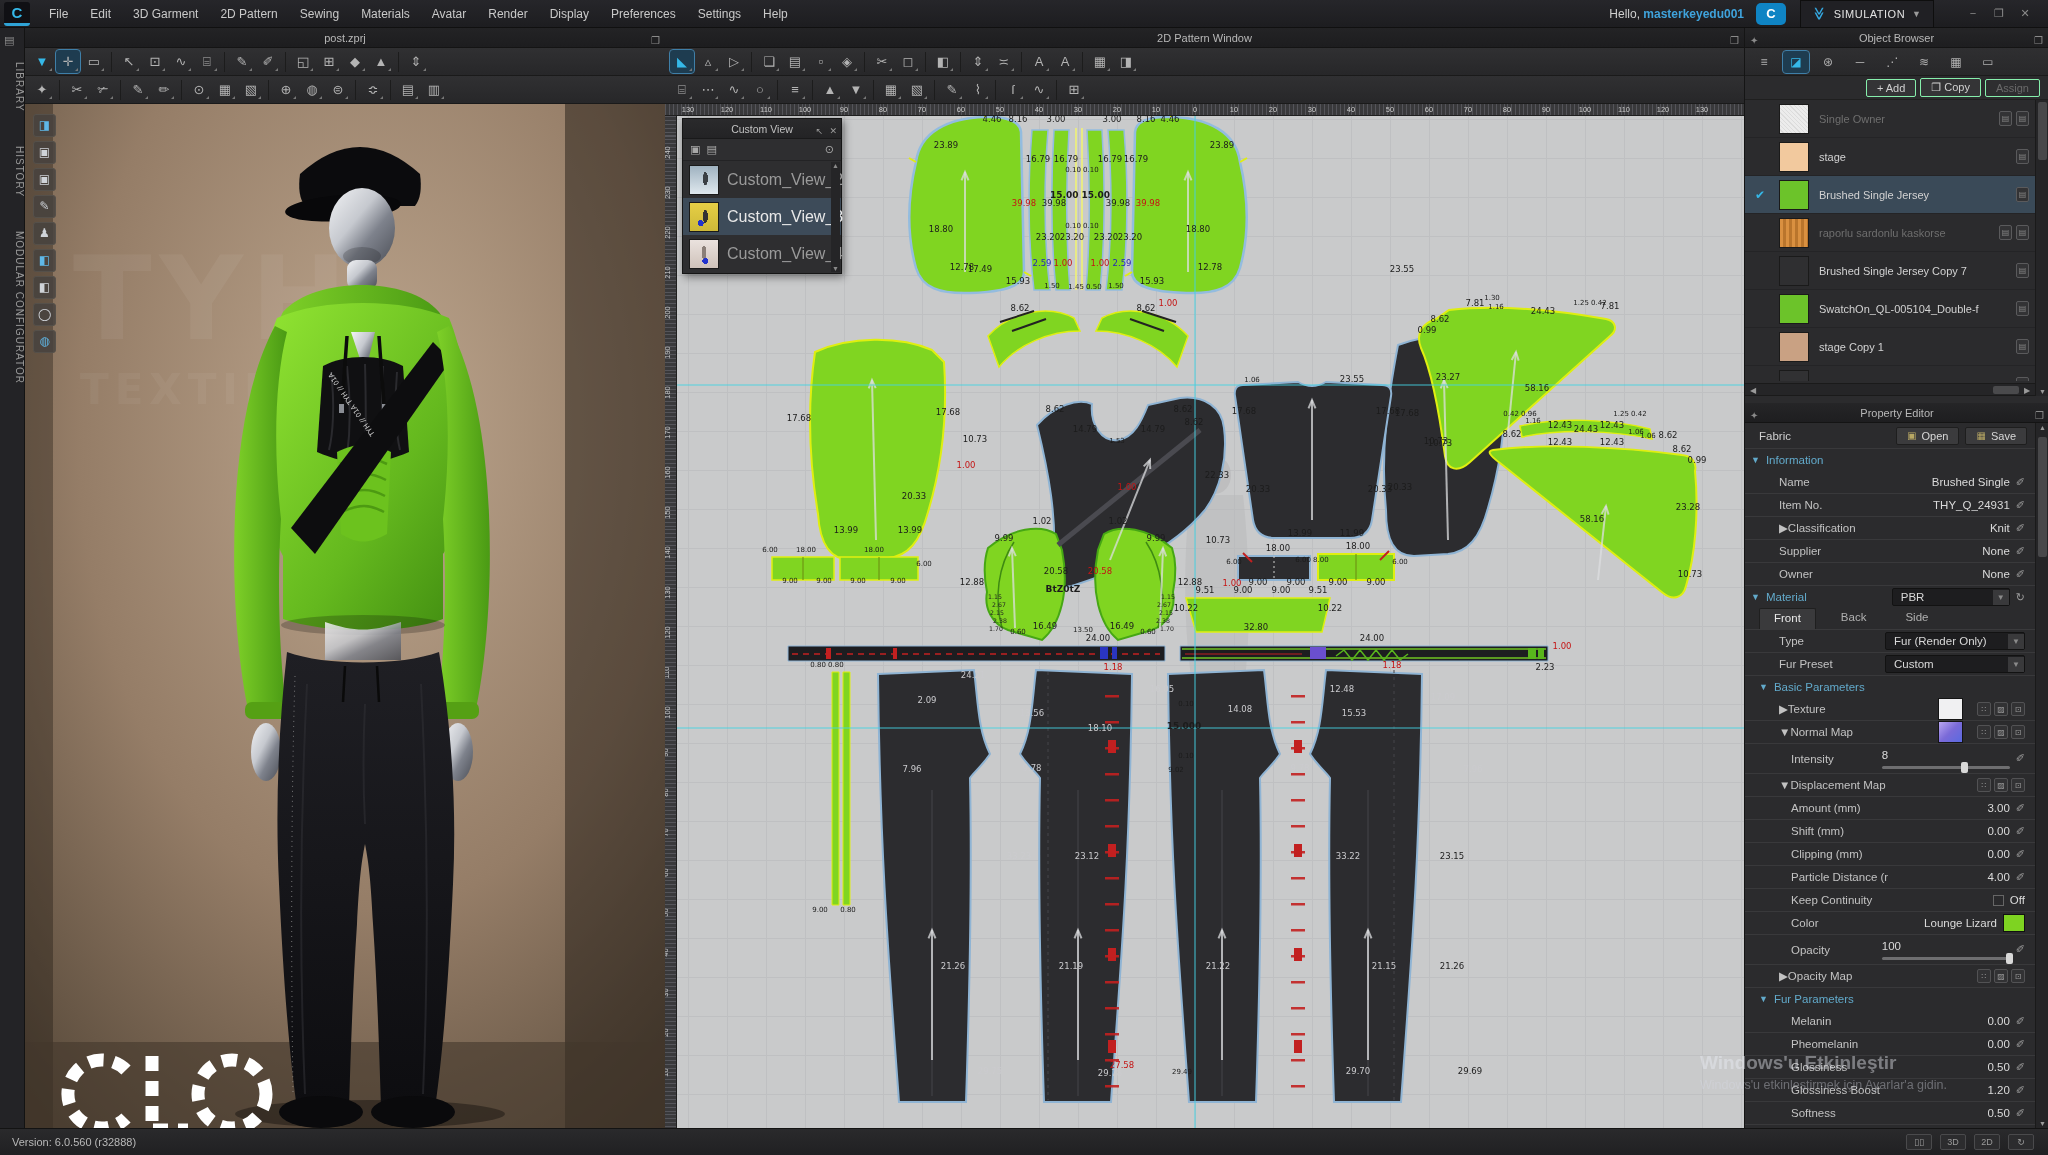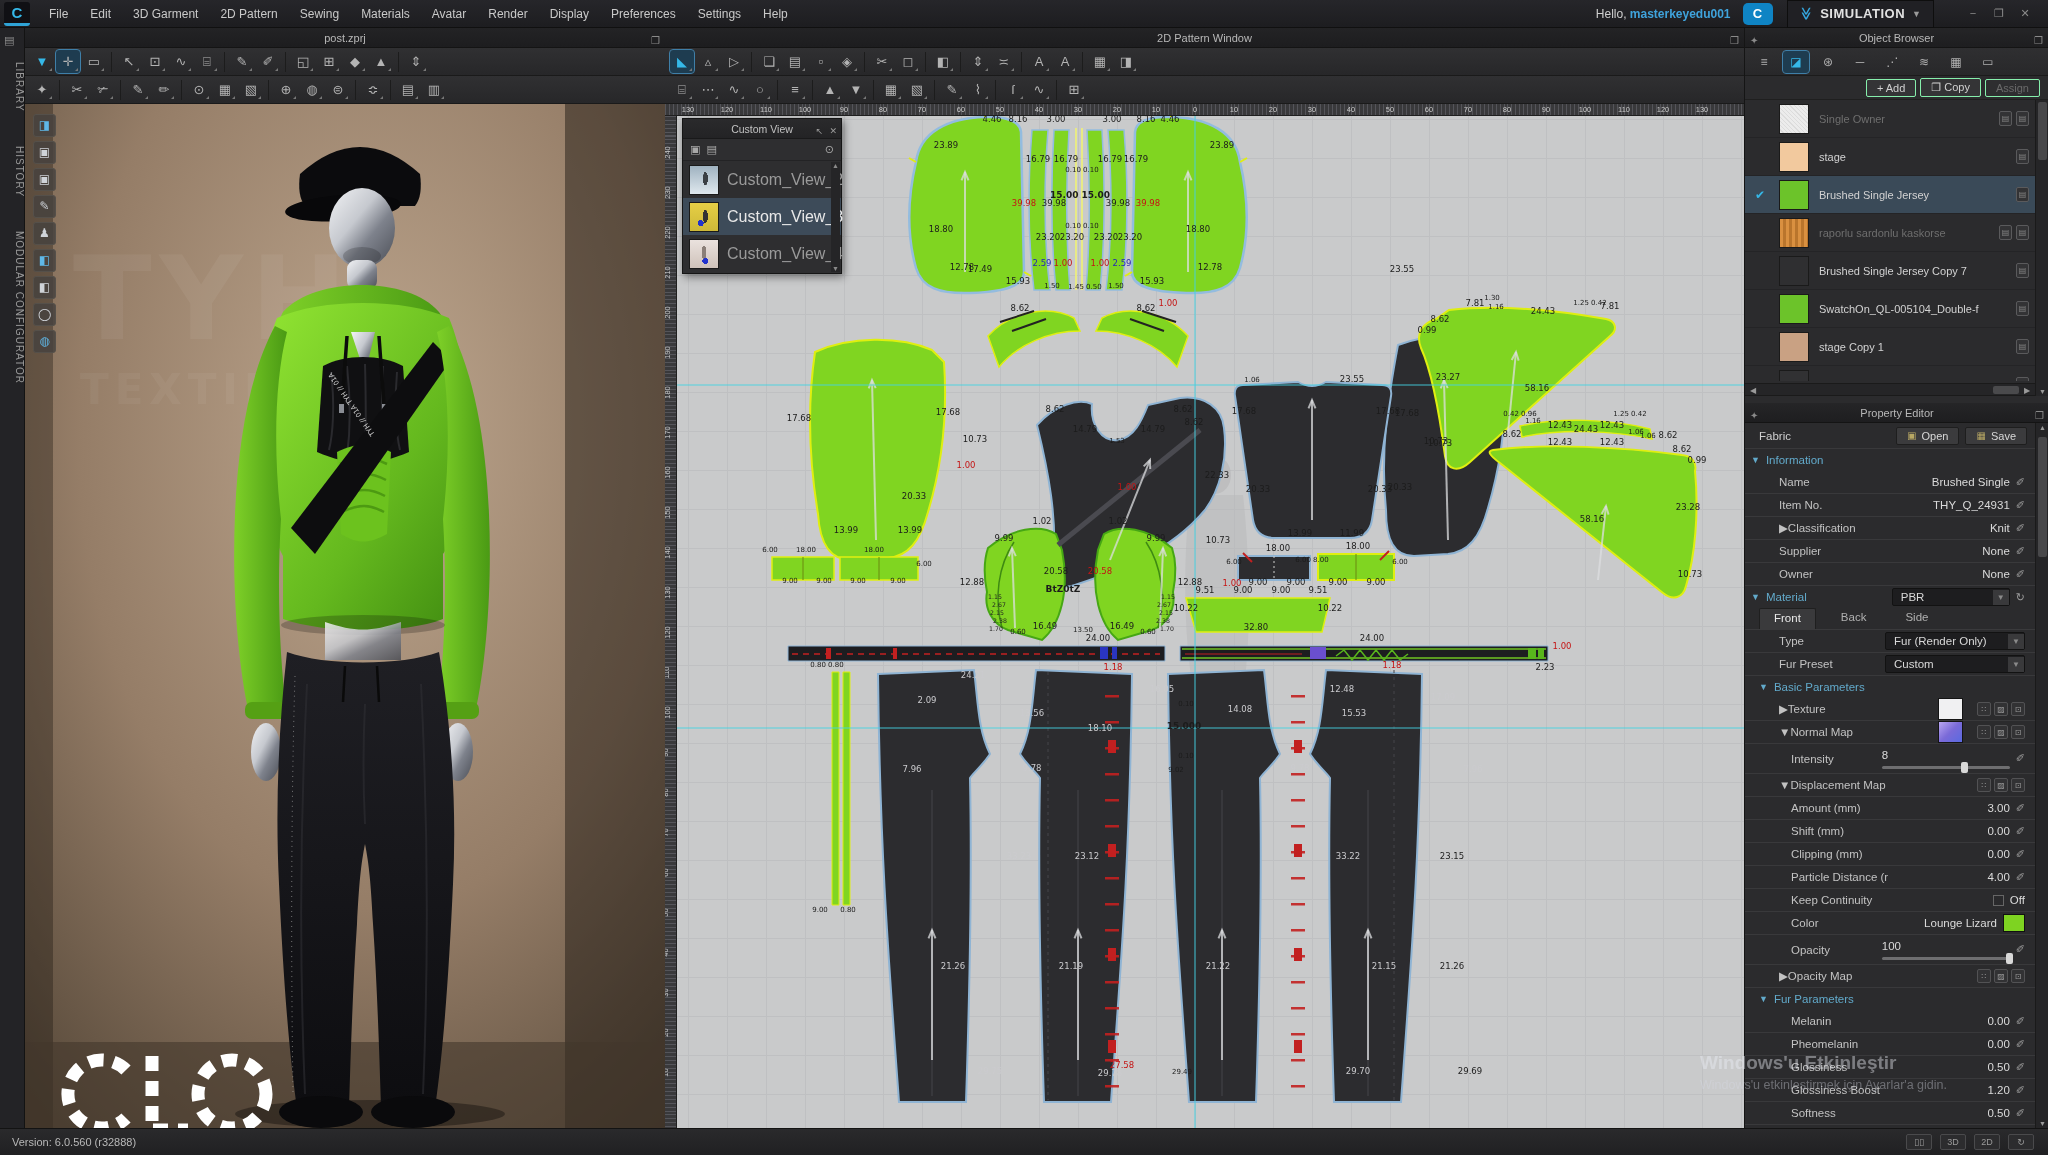--- a/index.html
+++ b/index.html
@@ -16,21 +16,21 @@
     border-bottom:3px solid #2fa3d6; }
   .menu-item { color:#c9c9c9; font-size:12px; padding:0 11px; height:28px; line-height:28px; cursor:default; }
   #menu-right { margin-left:auto; display:flex; align-items:center; height:28px; }
   #hello { font-size:12px; color:#cfcfcf; }
   #hello b { color:#3fa3dc; font-weight:bold; }
   #cloud-btn { width:30px; height:22px; margin:0 14px 0 12px; background:#0f84c4; border-radius:5px;
     color:#fff; font-weight:bold; font-size:13px; text-align:center; line-height:22px; }
   #sim-block { display:flex; align-items:center; gap:7px; background:#202024; border:1px solid #0e0e0e;
     height:28px; padding:0 12px; }
   #sim-chevron { color:#35a8e0; font-weight:bold; display:inline-block; transform:rotate(90deg); font-size:13px; }
-  #sim-label { color:#e2e2e2; font-size:13px; font-weight:bold; letter-spacing:.5px; }
+  #sim-label { color:#e2e2e2; font-size:11px; font-weight:normal; letter-spacing:.5px; }
   #sim-arrow { color:#9a9a9a; font-size:9px; }
   .win-ctl { color:#8a8a8a; font-size:11px; width:26px; text-align:center; }
   #win-ctls { display:flex; margin:0 10px 0 26px; }
 
   
   #rail { position:absolute; left:0; top:28px; width:25px; height:1100px; background:#232326;
     border-right:1px solid #131313; }
   .rail-label { position:absolute; left:0; width:25px; text-align:center; color:#9a9a9a; font-size:10px;
     writing-mode:vertical-rl; letter-spacing:1px; }
   .rail-icon { position:absolute; left:4px; top:6px; color:#8a8a8a; font-size:11px; }

